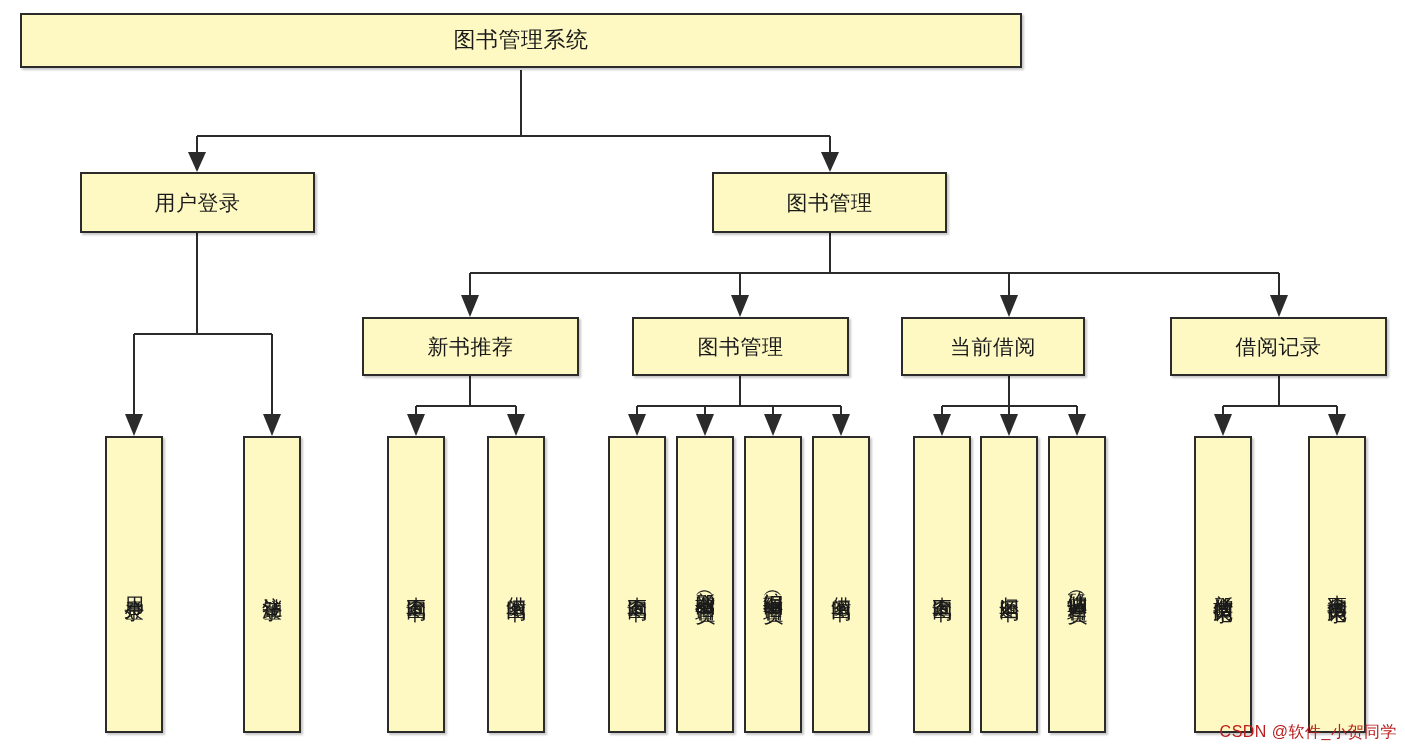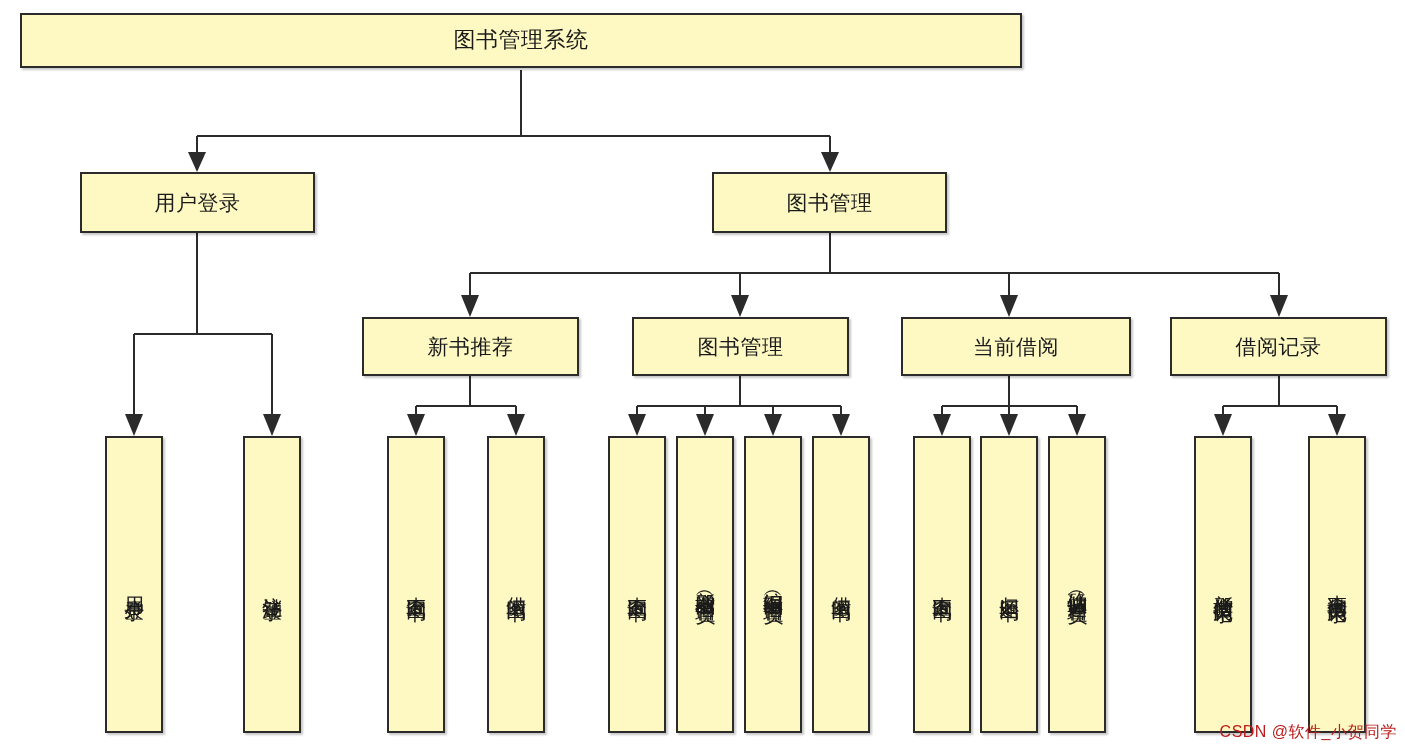--- a/index.html
+++ b/index.html
@@ -171,21 +171,21 @@
   </div>
 
   <div class="node h" style="left:362px; top:317px; width:217px; height:59px;">
     <span class="label">新书推荐</span>
   </div>
 
   <div class="node h" style="left:632px; top:317px; width:217px; height:59px;">
     <span class="label">图书管理</span>
   </div>
 
-  <div class="node h" style="left:901px; top:317px; width:230px; height:59px;">
+  <div class="node h" style="left:901px; top:317px; width:184px; height:59px;">
     <span class="label">当前借阅</span>
   </div>
 
   <div class="node h" style="left:1170px; top:317px; width:217px; height:59px;">
     <span class="label">借阅记录</span>
   </div>
 
   <div class="node v" style="left:105px; top:436px; width:58px; height:297px;">
     <span class="label">用户登录</span>
   </div>

